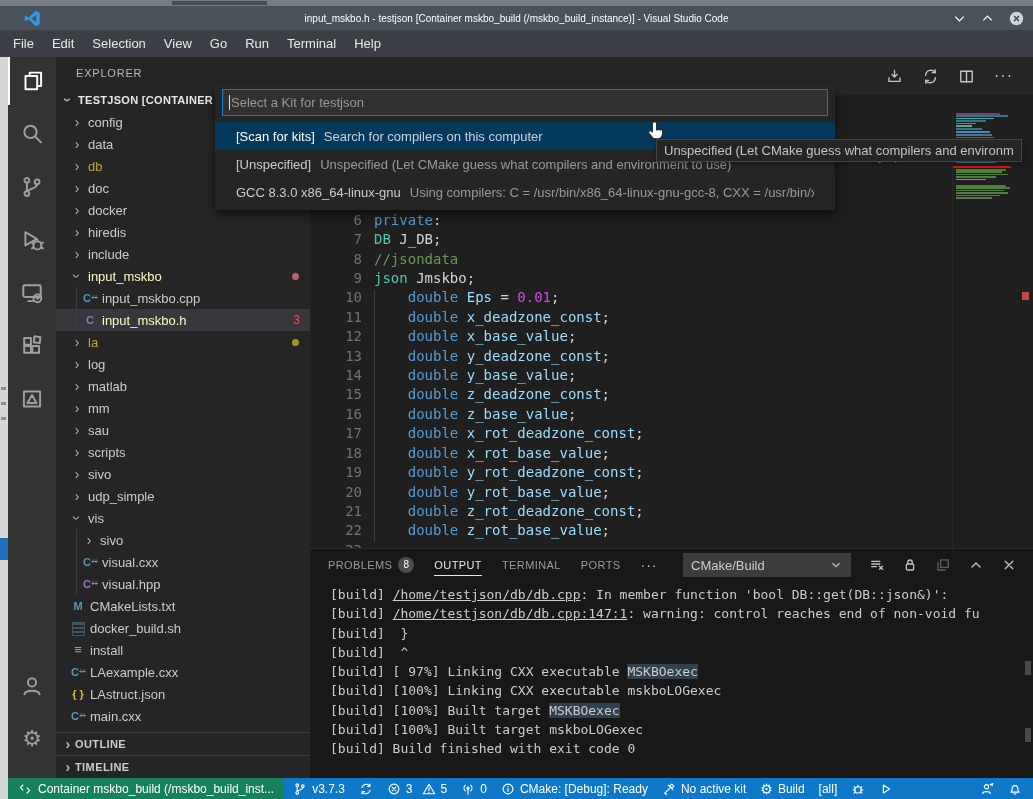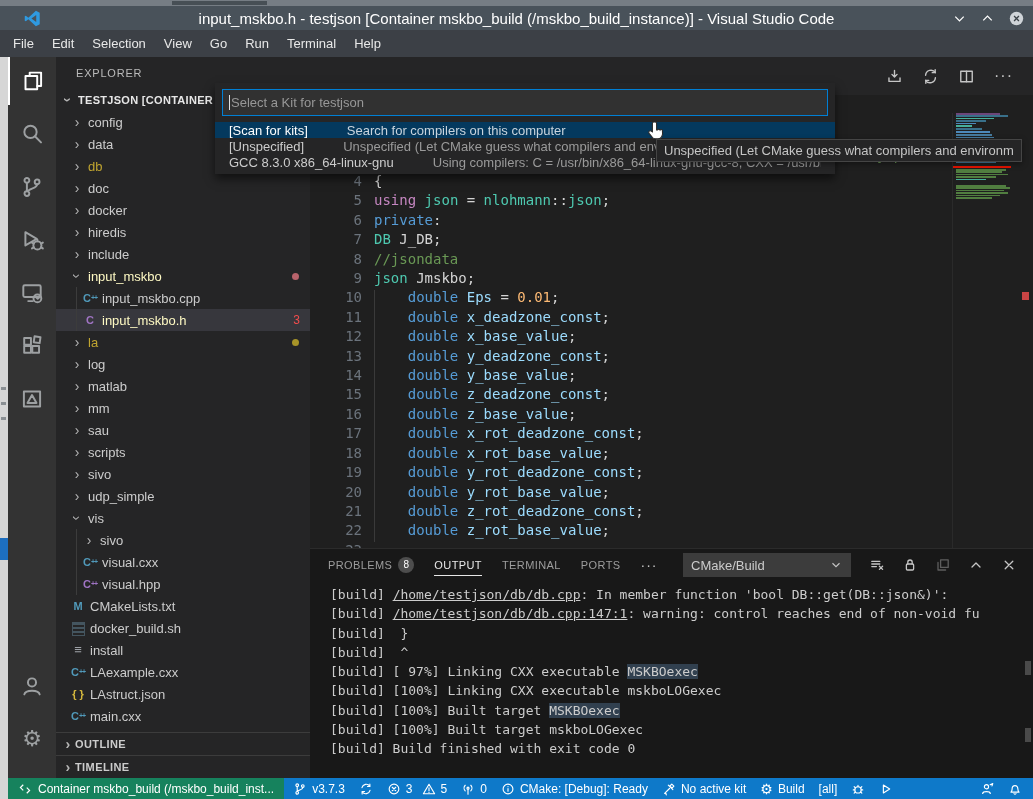--- a/index.html
+++ b/index.html
@@ -12,21 +12,21 @@
   
   #top-strip{left:0;top:0;width:1033px;height:6px;background:#767d84;}
   #top-strip .smudge{position:absolute;left:172px;top:1px;width:95px;height:4px;background:#474f55;}
   #left-strip{left:0;top:57px;width:8px;height:742px;background:#d6d6d6;}
   #left-strip .tick{position:absolute;left:1px;width:5px;height:3px;background:#8a8f93;}
   #left-strip .blue{position:absolute;left:0;top:481px;width:8px;height:22px;background:#1d6fc0;}
 
   
   #titlebar{left:0;top:6px;width:1033px;height:24px;background:#49525a;display:flex;align-items:center;}
   #titlebar .logo{width:17px;height:17px;margin-left:24px;}
-  #titlebar .title{position:absolute;left:0;right:0;text-align:center;color:#fff;font-size:15px;}
+  #titlebar .title{position:absolute;left:0;right:0;text-align:center;color:#fff;font-size:10px;}
   #win-controls{position:absolute;right:8px;top:0;height:24px;display:flex;align-items:center;gap:13px;}
   #win-controls .wc{width:15px;height:15px;color:#fff;}
   #win-controls .wc.close{width:17px;height:17px;}
 
   
   #menubar{left:0;top:30px;width:1033px;height:27px;background:#3c4046;display:flex;align-items:center;padding-left:4px;box-sizing:border-box;}
   .menu-item{padding:0 9px;height:27px;line-height:27px;color:#e8e8e8;font-size:13px;cursor:default;}
 
   
   #activitybar{left:8px;top:57px;width:48px;height:721px;background:#333333;}
@@ -68,21 +68,21 @@
   #editor{left:310px;top:57px;width:723px;height:491px;background:#1f1f1f;overflow:hidden;}
   #editor-header{position:absolute;left:0;top:0;width:723px;height:38px;background:#252526;display:flex;align-items:center;justify-content:flex-end;gap:19px;padding-right:20px;box-sizing:border-box;}
   #editor-header .icon{width:17px;height:17px;color:#c5c5c5;}
   #editor-header .more{color:#c5c5c5;font-size:16px;letter-spacing:1px;}
   #bg-green-text{position:absolute;left:508px;top:90px;font-family:"DejaVu Sans Mono",monospace;font-size:14px;color:#6a9955;white-space:pre;}
   #code{position:absolute;left:0;top:115px;width:640px;font-family:"DejaVu Sans Mono",monospace;font-size:14px;line-height:19.4px;}
   .cl{display:flex;white-space:pre;}
   .cl .ln{width:52px;text-align:right;color:#6b737c;flex:none;}
   .cl .lc{margin-left:12px;}
   .c-pl{color:#d4d4d4;} .c-kp{color:#c586c0;} .c-kb{color:#569cd6;} .c-ty{color:#4ec9b0;}
-  .c-va{color:#9cdcfe;} .c-nu{color:#fdba74;} .c-co{color:#6a9955;}
+  .c-va{color:#9cdcfe;} .c-nu{color:#d946ef;} .c-co{color:#6a9955;}
   #indent-guide{position:absolute;left:64px;top:233px;width:1px;height:252px;background:#3a3a3a;}
   #minimap{position:absolute;left:642px;top:56px;width:62px;height:436px;border-left:1px solid #2a2a2a;}
   #minimap .mbar{position:absolute;height:1.6px;}
   #minimap .redline{position:absolute;left:0;width:58px;height:2px;background:#e51400;top:53px;}
   #ruler-err{position:absolute;left:712px;top:235px;width:7px;height:8px;background:#c94444;}
 
   
   #panel{left:310px;top:548px;width:723px;height:230px;background:#181818;border-top:1px solid #2b2b2b;box-sizing:border-box;}
   #panel-header{position:relative;height:31px;display:flex;align-items:center;}
   .ptab{margin-left:20px;font-size:11px;letter-spacing:.4px;color:#9d9d9d;display:flex;align-items:center;height:100%;position:relative;cursor:pointer;}
@@ -107,21 +107,21 @@
   .sb-item{display:flex;align-items:center;gap:5px;padding:0 7px;height:100%;white-space:nowrap;cursor:pointer;}
   .sb-item .icon{width:14px;height:14px;}
   .sb-item .glyph{font-size:14px;line-height:1;}
   #sb-right{margin-left:auto;display:flex;height:100%;padding-right:4px;}
 
   
   #quickpick{left:215px;top:57px;width:620px;background:#252526;z-index:40;box-shadow:0 5px 9px rgba(0,0,0,.55);padding-bottom:4px;margin-top:26px;}
   #qp-input{margin:6px 7px;height:25px;background:#313131;border:1px solid #007fd4;display:flex;align-items:center;padding:0 6px;}
   #qp-input .caret{width:1px;height:15px;background:#e0e0e0;margin-right:1px;}
   #qp-input .ph{color:#989898;font-size:13px;}
-  .qp-item{height:16px;display:flex;align-items:center;padding:0 14px;font-size:13px;cursor:pointer;white-space:nowrap;overflow:hidden;gap:30px;}
+  .qp-item{height:28px;display:flex;align-items:center;padding:0 21px;font-size:13px;cursor:pointer;white-space:nowrap;overflow:hidden;}
   .qp-item .lbl{color:#cccccc;flex:none;}
   .qp-item .desc{color:#9a9a9a;margin-left:9px;overflow:hidden;}
   .qp-item.sel{background:#04395e;}
   .qp-item.sel .lbl{color:#ffffff;}
   .qp-item.sel .desc{color:#c9d4dd;}
 
   
   #tooltip{left:656px;top:139px;z-index:50;background:#252526;border:1px solid #454545;color:#c5c5c5;font-size:13px;padding:3px 7px;white-space:nowrap;box-shadow:0 2px 6px rgba(0,0,0,.4);}
   #cursor{left:646px;top:120px;width:24px;height:26px;z-index:60;}
 </style>

